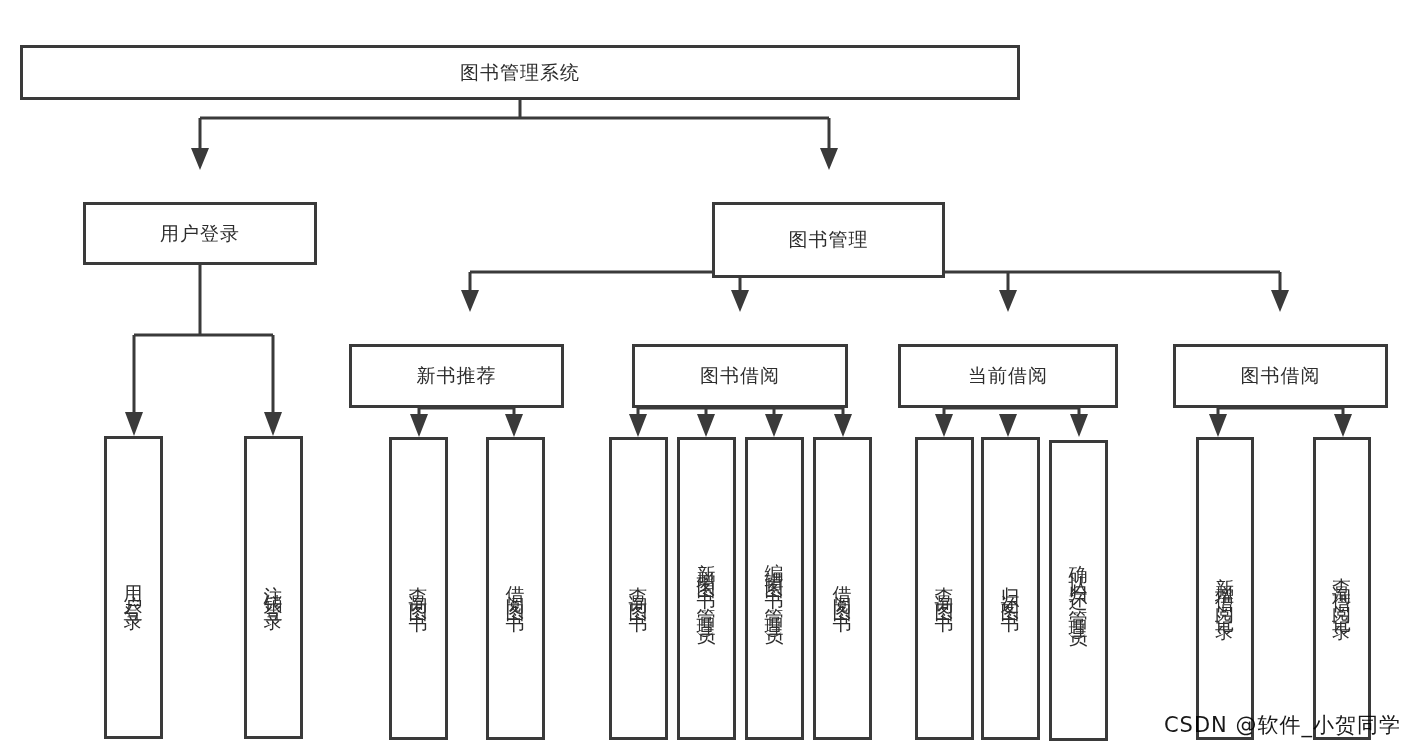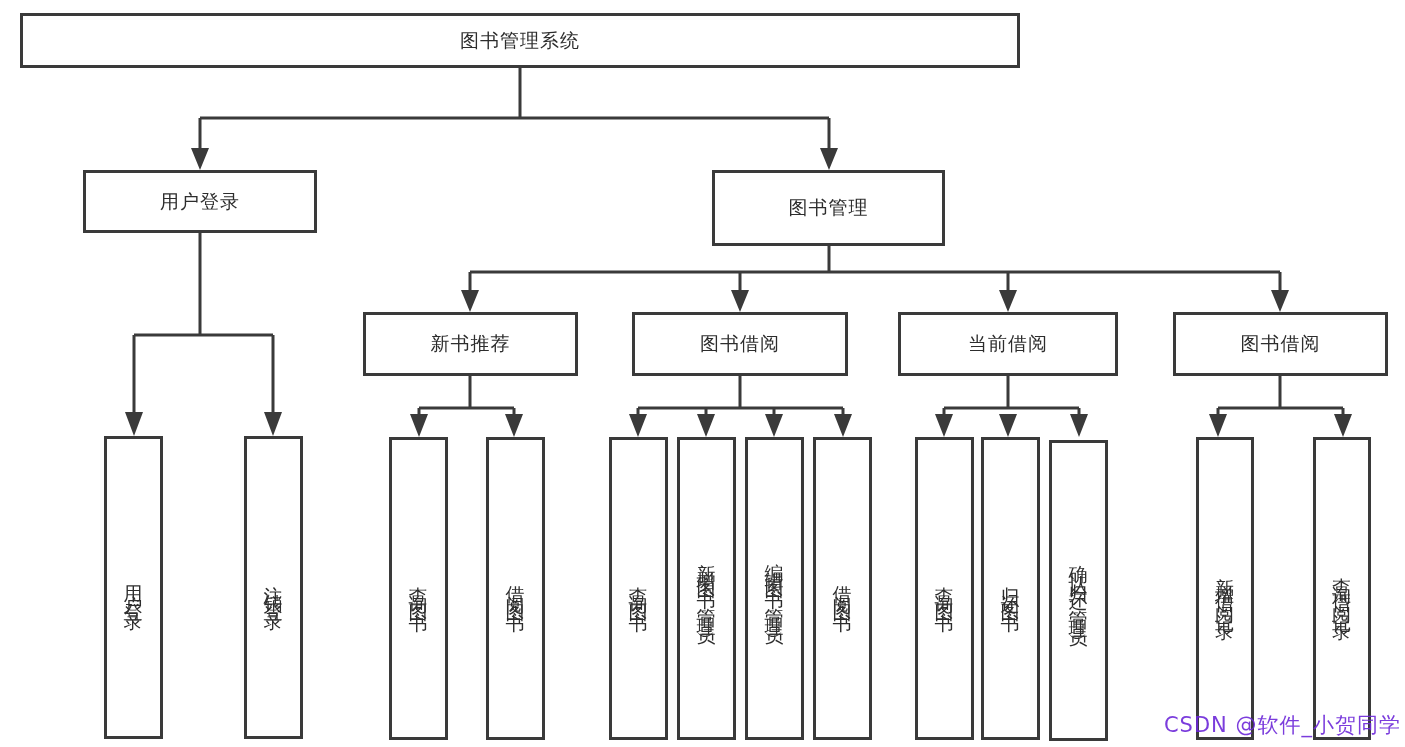--- a/index.html
+++ b/index.html
@@ -11,36 +11,36 @@
     box-sizing:border-box;
     border:3px solid #3a3a3a;
     background:#ffffff;
     color:#2d2d2d;
     display:flex;
     align-items:center;
     justify-content:center;
     z-index:2;
     font-size:19px;
   }
-  .hbox{letter-spacing:1px;}
+  .hbox{letter-spacing:1px;margin-top:32px;}
   .vtext{
     writing-mode:vertical-rl;
     text-orientation:mixed;
     letter-spacing:9px;
     line-height:1;
     font-size:19px;
     color:#2d2d2d;
   }
   .watermark{
     position:absolute;
     top:711px;
     right:4px;
     z-index:3;
     font-size:21px;
-    color:#6d28d9;
+    color:#000000;
     opacity:.9;
     letter-spacing:1px;
     white-space:nowrap;
   }
 </style>
 </head>
 <body>
 
 <div id="canvas">
 
@@ -65,21 +65,21 @@
       M935 414 h18 L944 437 Z  M999 414 h18 L1008 437 Z
       M1070 414 h18 L1079 437 Z
       M1209 414 h18 L1218 437 Z M1334 414 h18 L1343 437 Z"></path>
   </svg>
 
   <div class="box hbox" style="left:20px;top:13px;width:1000px;height:55px">图书管理系统</div>
 
   <div class="box hbox" style="left:83px;top:170px;width:234px;height:63px">用户登录</div>
   <div class="box hbox" style="left:712px;top:170px;width:233px;height:76px">图书管理</div>
 
-  <div class="box hbox" style="left:363px;top:312px;width:215px;height:64px">新书推荐</div>
+  <div class="box hbox" style="left:349px;top:312px;width:215px;height:64px">新书推荐</div>
   <div class="box hbox" style="left:632px;top:312px;width:216px;height:64px">图书借阅</div>
   <div class="box hbox" style="left:898px;top:312px;width:220px;height:64px">当前借阅</div>
   <div class="box hbox" style="left:1173px;top:312px;width:215px;height:64px">图书借阅</div>
 
   <div class="box" style="left:104px;top:436px;width:59px;height:303px">
     <span class="vtext">用户登录</span>
   </div>
   <div class="box" style="left:244px;top:436px;width:59px;height:303px">
     <span class="vtext">注销登录</span>
   </div>

